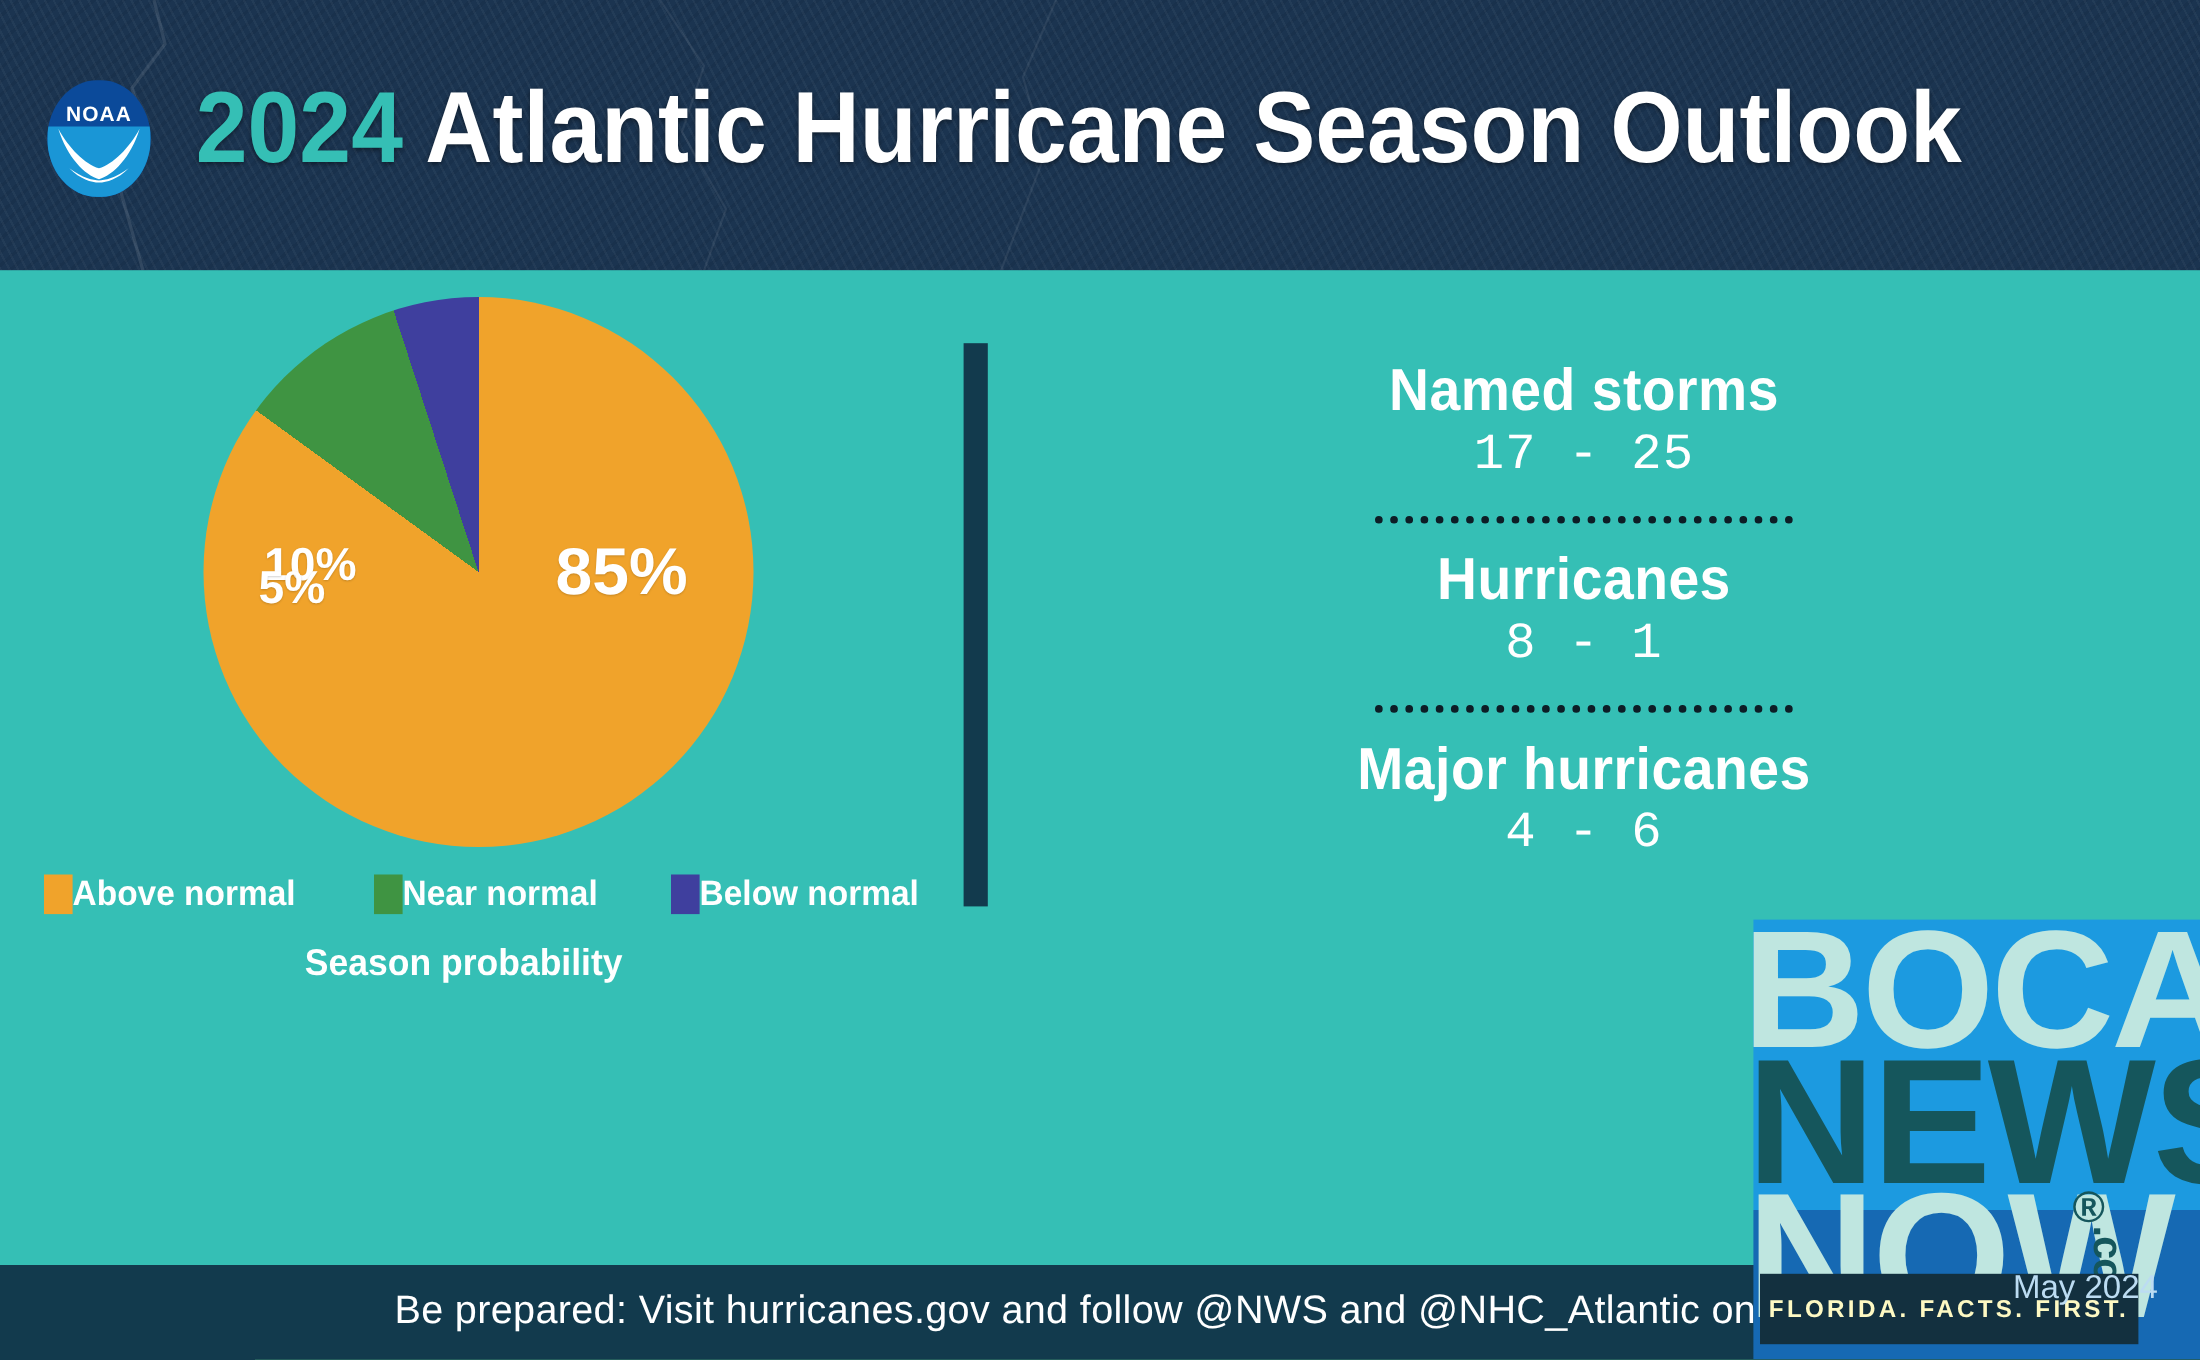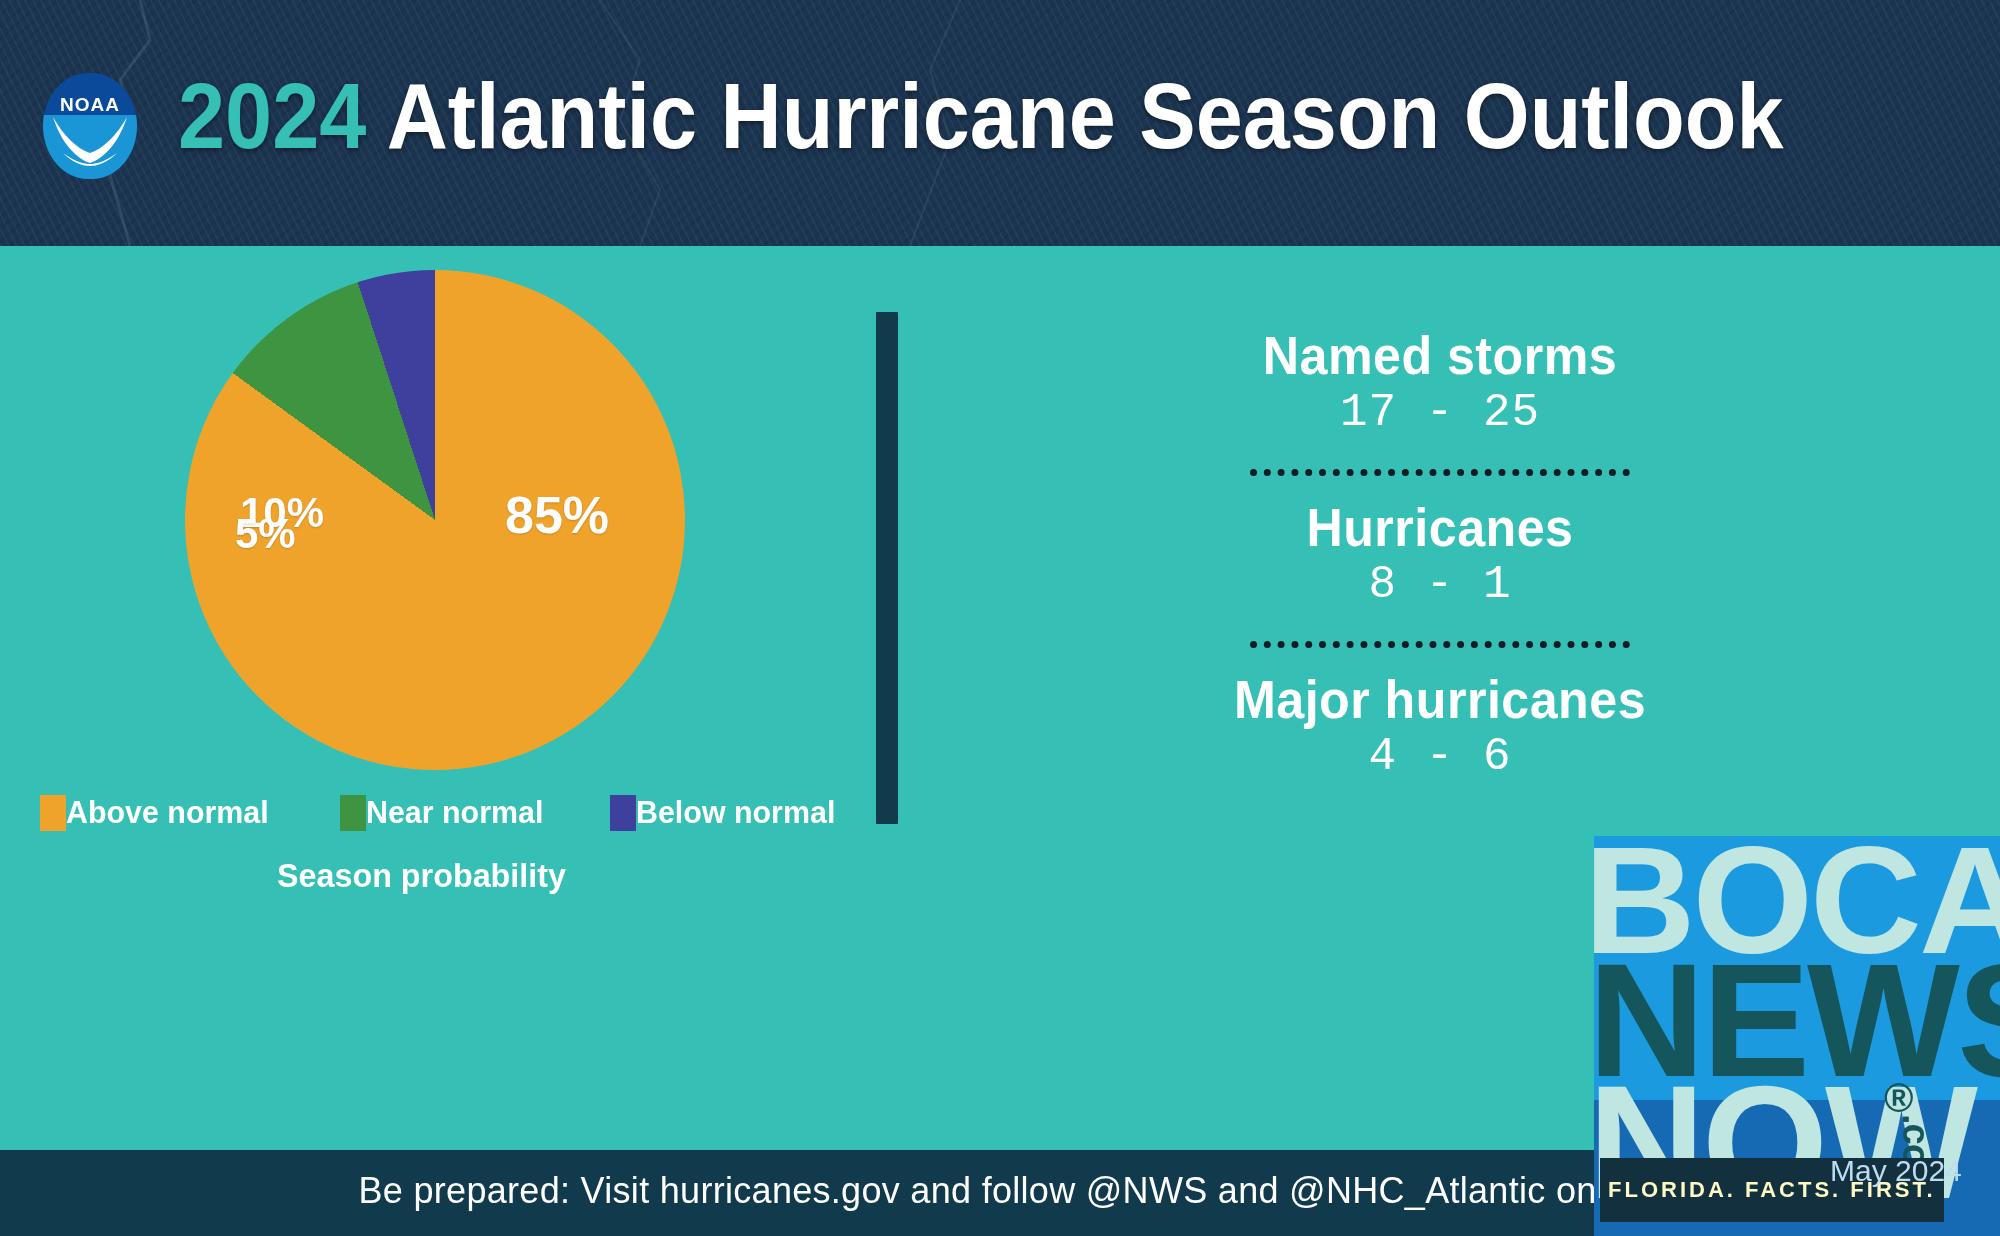--- a/index.html
+++ b/index.html
@@ -51,21 +51,21 @@
   .title .yr{color:#35bfb5;}
 
   
   .body{position:absolute;left:0;top:246px;width:2000px;height:904px;background:#35bfb5;}
 
   
   .pie-wrap{position:absolute;left:185px;top:24px;width:500px;height:500px;}
   .pie{width:500px;height:500px;border-radius:50%;}
   .slice-lbl{position:absolute;color:#fff;font-weight:700;
      font-family:"Liberation Sans",sans-serif;text-shadow:0 1px 2px rgba(0,0,0,.18);}
-  .lbl-85{left:320px;top:215px;font-size:52px;}
+  .lbl-85{left:320px;top:215px;font-size:60px;}
   .lbl-10{left:55px;top:175px;font-size:42px;margin-top:44px;}
   .lbl-5 {left:50px;top:240px;font-size:42px;}
 
   
   .legend{position:absolute;left:40px;top:548px;width:800px;height:46px;}
   .lg{position:absolute;top:0;display:flex;align-items:center;}
   .lg .sw{width:26px;height:36px;display:block;}
   .lg .tx{color:#fff;font-family:"Liberation Sans Narrow","Liberation Sans",sans-serif;
      font-weight:700;font-size:32px;white-space:nowrap;transform:scaleX(.95);transform-origin:left center;}
   .lg0{left:0px;} .lg1{left:300px;} .lg2{left:570px;}

